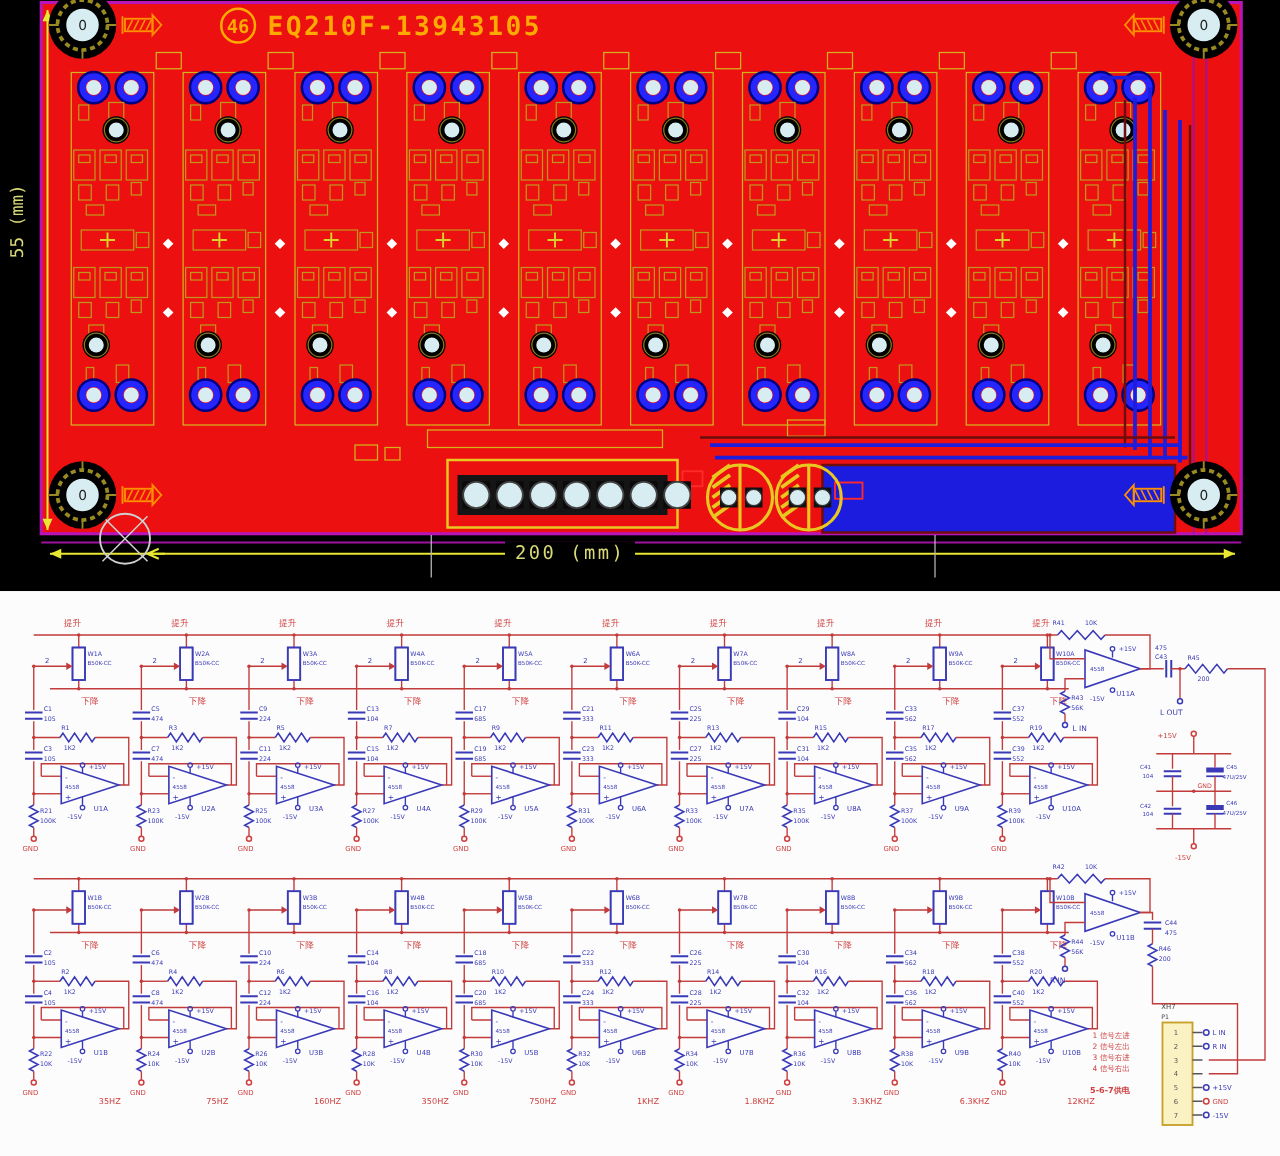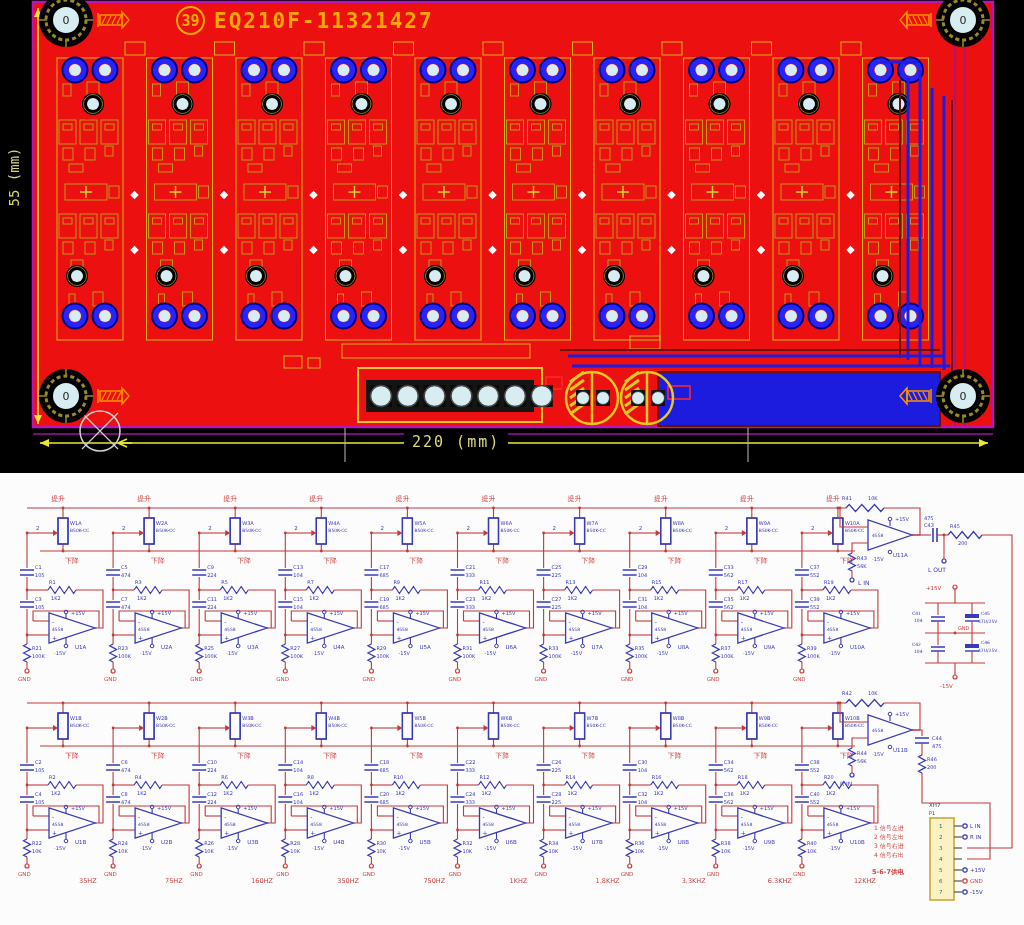--- a/index.html
+++ b/index.html
@@ -671,25 +671,25 @@
           <rect x="-12" y="-5" width="22" height="10" fill="none" stroke="#ff9100" stroke-width="1.5"></rect>
           <path d="M-10,4 l4,-8" stroke="#ff9100" stroke-width="1.3" fill="none"></path>
           <path d="M-5,4 l4,-8" stroke="#ff9100" stroke-width="1.3" fill="none"></path>
           <path d="M0,4 l4,-8" stroke="#ff9100" stroke-width="1.3" fill="none"></path>
           <path d="M5,4 l4,-8" stroke="#ff9100" stroke-width="1.3" fill="none"></path>
           <path d="M10,-8 L17,0 L10,8 Z" fill="none" stroke="#ff9100" stroke-width="1.5"></path>
           <path d="M-14,-7 V7" stroke="#ff9100" stroke-width="1.5" fill="none"></path>
         </g>
       </svg>
     <div class="pcb-title">
-      <span class="title-circ">39</span>
-      <span class="title-text">EQ210F-11321427</span>
+      <span class="title-circ">46</span>
+      <span class="title-text">EQ210F-13943105</span>
     </div>
     <div class="dim-v">55 (mm)</div>
-    <div class="dim-h">220 (mm)</div>
+    <div class="dim-h">200 (mm)</div>
   </div>
   <div class="sch-wrap">
     <svg id="sch-svg" width="1024" height="452">
         <rect x="0" y="0" width="1024" height="452" fill="#fcfcfc"></rect>
         <g>
           <path d="M27,35 H846" stroke="#c23b3b" stroke-width="1.1" fill="none"></path>
           <path d="M846,35 l3.1666666666666665,-3.5 l3.1666666666666665,3.5 l3.1666666666666665,3.5 l3.1666666666666665,-3.5 l3.1666666666666665,-3.5 l3.1666666666666665,3.5 l3.1666666666666665,3.5 l3.1666666666666665,-3.5 l3.1666666666666665,-3.5 l3.1666666666666665,3.5 l3.1666666666666665,3.5 l3.1666666666666665,-3.5" stroke="#3a3ab8" stroke-width="1.2" fill="none"></path>
           <path d="M884,35 H920 V62 H912" stroke="#c23b3b" stroke-width="1.1" fill="none"></path>
           <text x="842" y="27" font-size="5" fill="#3a3ab8" font-family="&quot;DejaVu Sans&quot;,sans-serif">R41</text>
           <text x="868" y="27" font-size="5" fill="#3a3ab8" font-family="&quot;DejaVu Sans&quot;,sans-serif">10K</text>

